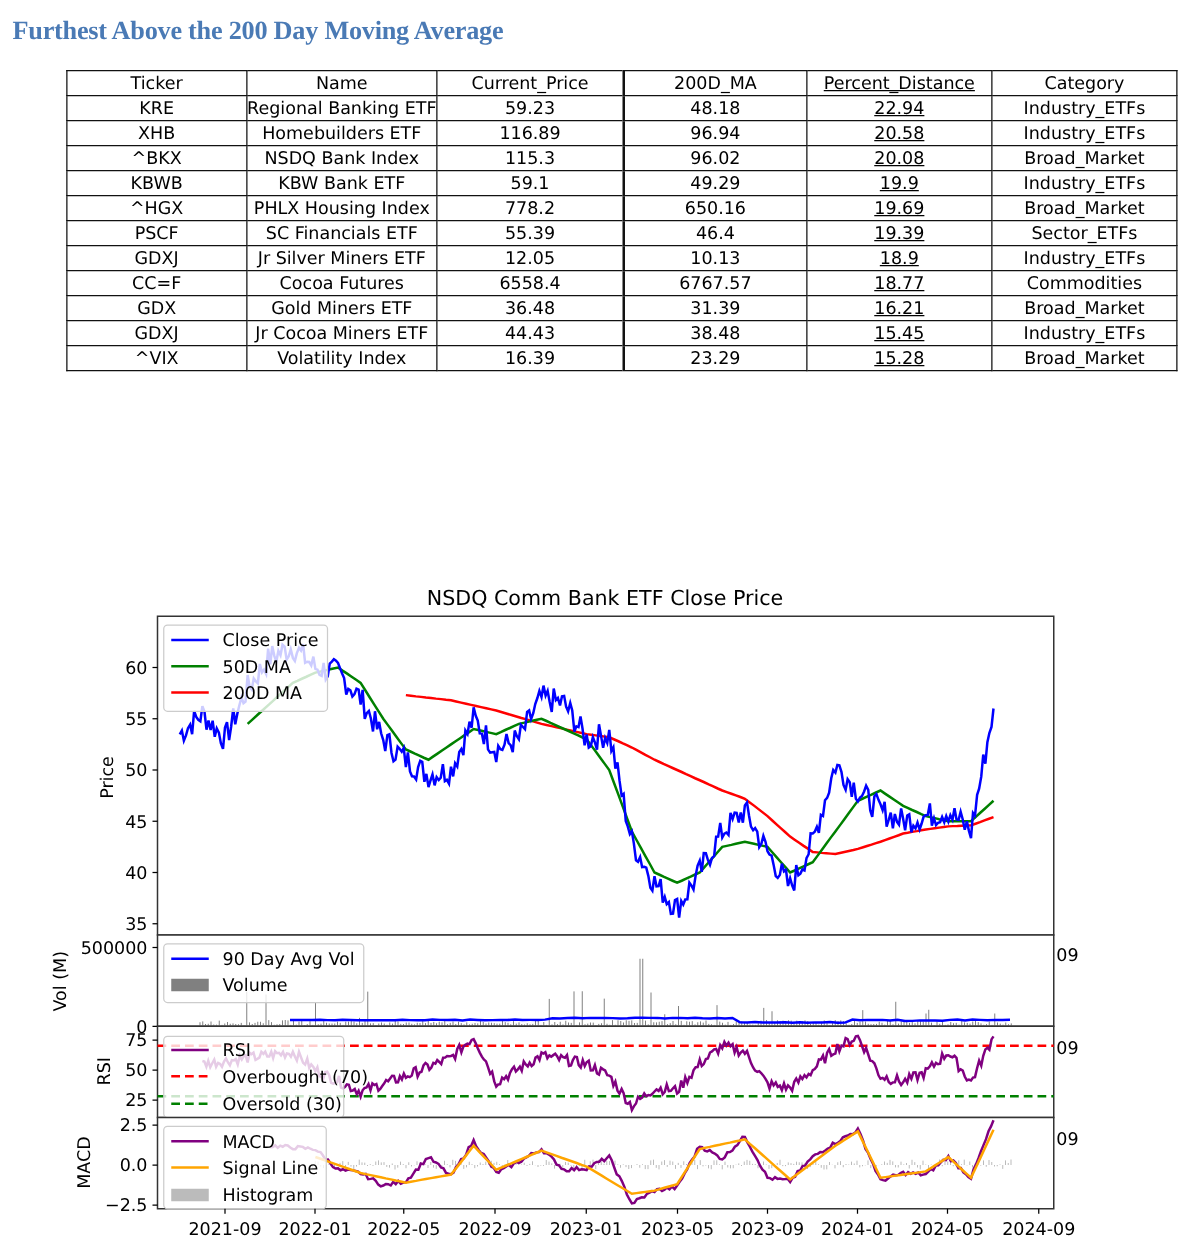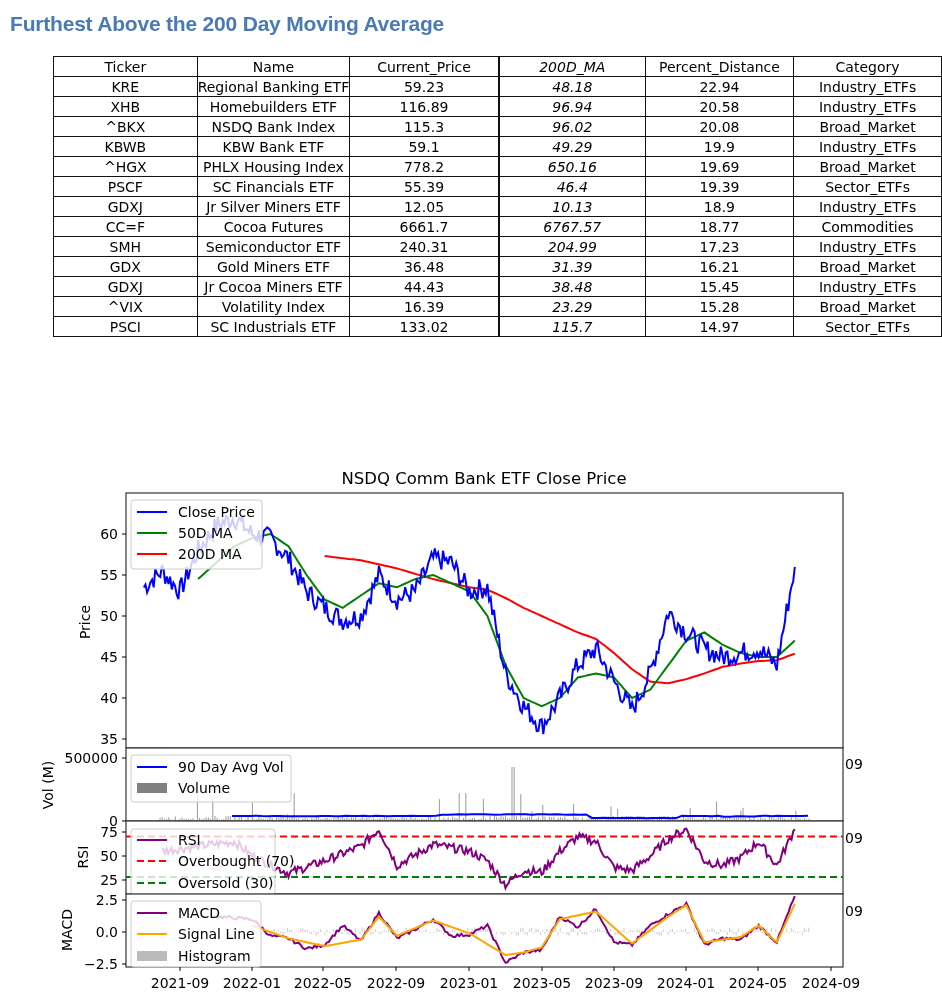--- a/index.html
+++ b/index.html
@@ -1,20 +1,20 @@
 <!DOCTYPE html>
 <html><head>
 <meta charset="utf-8">
 <style>
   html, body { margin:0; padding:0; background:#ffffff; }
   body { width:942px; height:1006px; position:relative; overflow:hidden; font-family:"DejaVu Sans", sans-serif; color:#000; }
-  .page-title { position:absolute; left:10px; top:12px; font-family:Liberation Sans, sans-serif; font-weight:bold; font-size:21px; color:#4a7ab5; letter-spacing:-0.2px; }
+  .page-title { position:absolute; left:10px; top:12px; font-family:Liberation Serif, serif; font-weight:bold; font-size:21px; color:#4a7ab5; letter-spacing:-0.2px; }
   table.data { position:absolute; left:32px; top:56px; border-collapse:collapse; font-size:14px;margin-left:21px; }
   table.data td, table.data th { border:1.5px solid #111; height:19px; padding:0; text-align:center; font-weight:normal; white-space:nowrap; overflow:hidden; line-height:18px; }
-  .c0 { width:149px; } .c1 { width:150px; } .c2 { width:151px; } .c3 { width:150px;font-style:italic; } .c4 { width:149px; } .c5 { width:150px; }
+  .c0 { width:149px; } .c1 { width:150px; } .c2 { width:151px; } .c3 { width:150px; } .c4 { width:149px;text-decoration:underline; } .c5 { width:150px; }
   table.data td.c2, table.data th.c2 { border-right:2.5px solid #111; }
   svg text { font-family:"DejaVu Sans", sans-serif; }
 </style>
 </head>
 <body>
 
 <div class="page-title">Furthest Above the 200 Day Moving Average</div>
 
 <table class="data">
   <thead>
@@ -80,32 +80,24 @@
         <td class="c0">GDXJ</td>
         <td class="c1">Jr Silver Miners ETF</td>
         <td class="c2">12.05</td>
         <td class="c3">10.13</td>
         <td class="c4">18.9</td>
         <td class="c5">Industry_ETFs</td>
       </tr>
       <tr>
         <td class="c0">CC=F</td>
         <td class="c1">Cocoa Futures</td>
-        <td class="c2">6661.7</td>
+        <td class="c2">6558.4</td>
         <td class="c3">6767.57</td>
         <td class="c4">18.77</td>
         <td class="c5">Commodities</td>
-      </tr>
-      <tr>
-        <td class="c0">SMH</td>
-        <td class="c1">Semiconductor ETF</td>
-        <td class="c2">240.31</td>
-        <td class="c3">204.99</td>
-        <td class="c4">17.23</td>
-        <td class="c5">Industry_ETFs</td>
       </tr>
       <tr>
         <td class="c0">GDX</td>
         <td class="c1">Gold Miners ETF</td>
         <td class="c2">36.48</td>
         <td class="c3">31.39</td>
         <td class="c4">16.21</td>
         <td class="c5">Broad_Market</td>
       </tr>
       <tr>
@@ -116,28 +108,20 @@
         <td class="c4">15.45</td>
         <td class="c5">Industry_ETFs</td>
       </tr>
       <tr>
         <td class="c0">^VIX</td>
         <td class="c1">Volatility Index</td>
         <td class="c2">16.39</td>
         <td class="c3">23.29</td>
         <td class="c4">15.28</td>
         <td class="c5">Broad_Market</td>
-      </tr>
-      <tr>
-        <td class="c0">PSCI</td>
-        <td class="c1">SC Industrials ETF</td>
-        <td class="c2">133.02</td>
-        <td class="c3">115.7</td>
-        <td class="c4">14.97</td>
-        <td class="c5">Sector_ETFs</td>
       </tr>
     </tbody>
 </table>
 
 <svg id="chart" width="942" height="1006" style="position:absolute;left:0;top:0;" xmlns="http://www.w3.org/2000/svg">
   <text id="chart-title" x="484" y="484" text-anchor="middle" font-size="16.5" fill="#000">NSDQ Comm Bank ETF Close Price</text>
 
   <g id="price-panel">
     <rect x="126" y="493" width="717" height="255" fill="#fff" stroke="#333" stroke-width="1.2"></rect>
     <g id="price-yticks">

